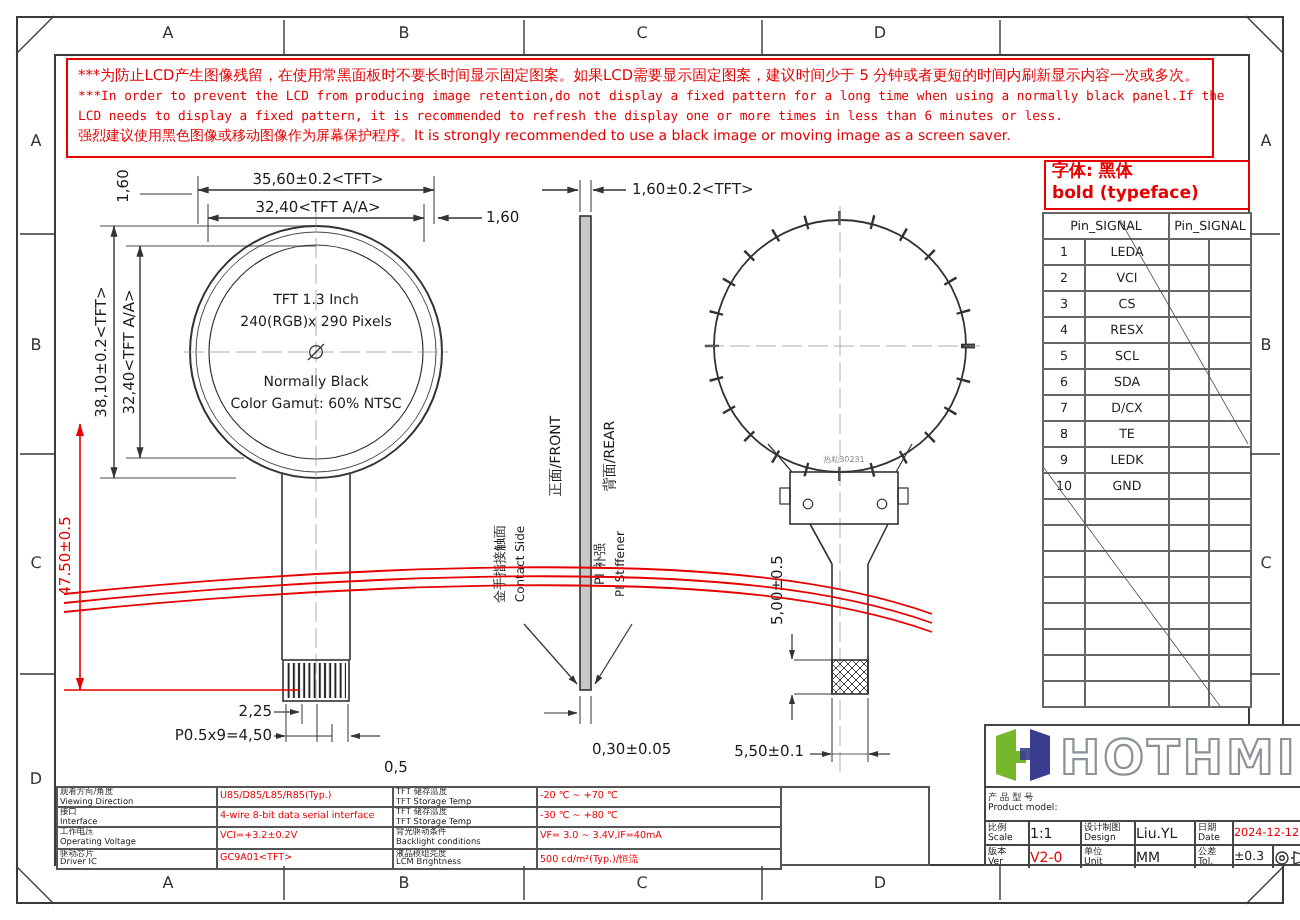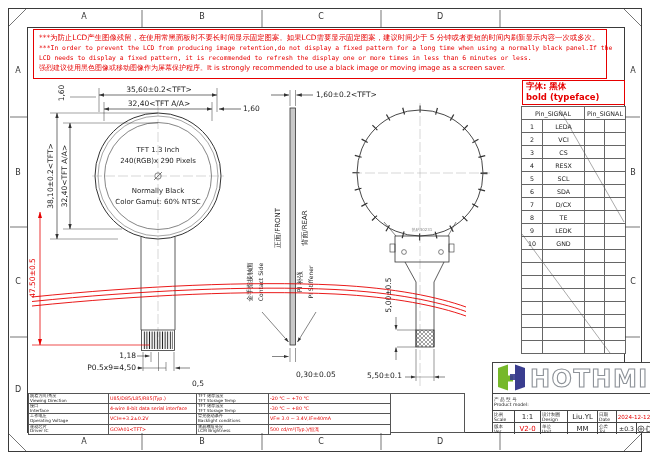--- a/index.html
+++ b/index.html
@@ -23,21 +23,21 @@
   .spec{left:28px;top:393px;width:362px;table-layout:fixed;z-index:2}
   .spec td{border:1px solid #555;height:10px;padding:0 1px;overflow:hidden;white-space:nowrap}
   .lbl2{font-size:4.2px;line-height:4.6px;color:#222}
   .lbl2 span{display:block}
   .val{font-size:4.8px;color:#e60000}
   .tb{position:absolute;left:492px;top:362px;width:160px;height:71px;border:1px solid #444;z-index:2;background:#fff}
   .tbrow{display:flex;border-bottom:1px solid #444}
   .cell{border-right:1px solid #444;display:flex;flex-direction:column;justify-content:center;overflow:hidden}
   .cell:last-child{border-right:none}
   .tlab{font-size:4.6px;line-height:5px;padding-left:1px;color:#222}
-  .tval{font-size:7px;text-align:center}
+  .tval{font-size:7px;text-align:left}
   .emptycell{position:absolute;left:390px;top:393px;width:75px;height:40px;border:1px solid #555;z-index:1;background:#fff}
 </style>
 </head>
 <body>
 
 <div class="frame" style="left:8px;top:8px;width:634px;height:444px"></div>
 <div class="frame" style="left:27px;top:27px;width:598px;height:406px"></div>
 
 <span class="zone" style="left:74px;top:12px">A</span>
 <span class="zone" style="left:192px;top:12px">B</span>
@@ -314,21 +314,21 @@
 <span class="t c" style="left:103px;top:100px;width:112px">32,40&lt;TFT A/A&gt;</span>
 <span class="t" style="left:243px;top:105px">1,60</span>
 <span class="t c rot" style="left:48px;top:88px;width:30px">1,60</span>
 <span class="t c rot" style="left:-3px;top:171px;width:110px">38,10±0.2&lt;TFT&gt;</span>
 <span class="t c rot" style="left:18px;top:171px;width:96px">32,40&lt;TFT A/A&gt;</span>
 <span class="t c rot red" style="left:-6px;top:273px;width:80px">47.50±0.5</span>
 <span class="t c" style="left:98px;top:147px;width:120px;font-size:7px">TFT 1.3 Inch</span>
 <span class="t c" style="left:98px;top:158px;width:120px;font-size:7px">240(RGB)x 290 Pixels</span>
 <span class="t c" style="left:98px;top:188px;width:120px;font-size:7px">Normally Black</span>
 <span class="t c" style="left:98px;top:199px;width:120px;font-size:7px">Color Gamut: 60% NTSC</span>
-<span class="t r" style="left:96px;top:352px;width:40px">1,18</span>
+<span class="t r" style="left:96px;top:352px;width:40px">2,25</span>
 <span class="t r" style="left:56px;top:364px;width:80px">P0.5x9=4,50</span>
 <span class="t" style="left:192px;top:380px">0,5</span>
 
 <span class="t" style="left:316px;top:91px">1,60±0.2&lt;TFT&gt;</span>
 <span class="t c rot" style="left:235px;top:223px;width:90px;font-size:7px">正面/FRONT</span>
 <span class="t c rot" style="left:262px;top:223px;width:90px;font-size:7px">背面/REAR</span>
 <span class="t c rot" style="left:209px;top:277px;width:86px;font-size:6.5px">金手指接触面</span>
 <span class="t c rot" style="left:220px;top:277px;width:86px;font-size:6px">Contact Side</span>
 <span class="t c rot" style="left:259px;top:277px;width:86px;font-size:6.5px">PI 补强</span>
 <span class="t c rot" style="left:270px;top:277px;width:86px;font-size:6px">PI Stiffener</span>

